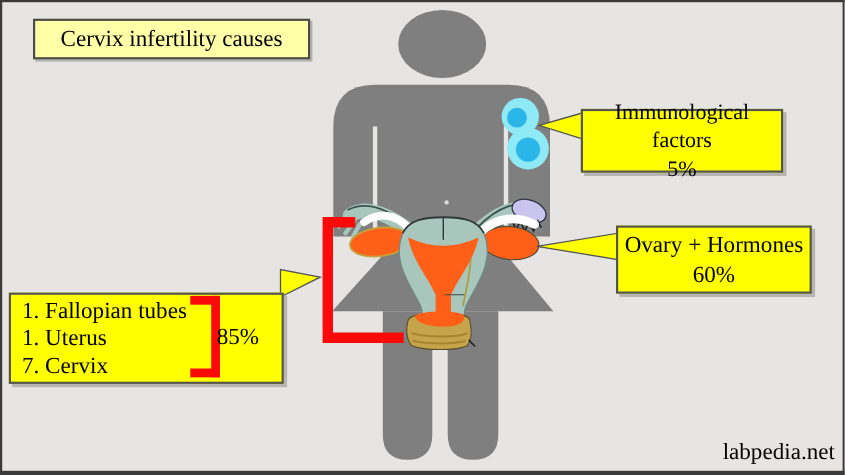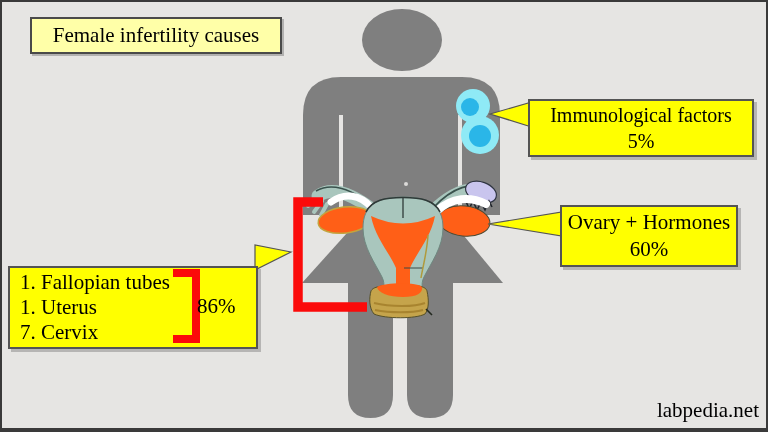--- a/index.html
+++ b/index.html
@@ -22,21 +22,21 @@
     box-sizing:border-box;background:#ffffa8;border:2px solid #4a4a4a;
     box-shadow:2px 2px 0 rgba(80,80,80,.35);
     font-size:21px;line-height:32px;text-align:center;white-space:nowrap;
   }
   .callout{
     position:absolute;box-sizing:border-box;background:#ffff00;
     border:2px solid #545454;box-shadow:3px 3px 0 rgba(110,110,110,.4);
     display:flex;flex-direction:column;justify-content:center;align-items:center;
     text-align:center;
   }
-  .immuno-box{left:528px;top:99px;width:226px;height:58px;font-size:20px;line-height:26px;}
+  .immuno-box{left:528px;top:99px;width:184px;height:58px;font-size:20px;line-height:26px;}
   .ovary-box{left:560px;top:205px;width:178px;height:62px;font-size:21px;line-height:27px;}
   .causes-box{
     position:absolute;left:8px;top:226px;width:250px;height:83px;
     box-sizing:border-box;background:#ffff00;border:2px solid #545454;
     box-shadow:3px 3px 0 rgba(110,110,110,.4);
     margin-top:40px;
   }
   .causes-list{position:absolute;left:10px;top:2px;font-size:21px;line-height:25px;white-space:nowrap;}
   .pct-bracket{
     position:absolute;left:163px;top:1px;width:27px;height:74px;box-sizing:border-box;
@@ -108,40 +108,40 @@
       <path d="M426,309 l6,6" stroke="#22281f" stroke-width="1.6"></path>
     </g>
 
     <path d="M323,202 L298,202 L298,307 L367,307" stroke="#fb0a0a" stroke-width="9.5" fill="none" stroke-linecap="butt" stroke-linejoin="miter"></path>
 
     <polygon points="490,114 530,102.5 530,126.5" fill="#ffff00" stroke="#545454" stroke-width="1.2"></polygon>
     <polygon points="488,224 562,212 562,236" fill="#ffff00" stroke="#545454" stroke-width="1.2"></polygon>
     <polygon points="291,252 255,245 255,270" fill="#ffff00" stroke="#545454" stroke-width="1.2"></polygon>
   </svg>
 
-  <div class="title-box">Female infertility causes</div>
+  <div class="title-box">Cervix infertility causes</div>
 
   <div class="callout immuno-box">
     <div>Immunological factors</div>
     <div>5%</div>
   </div>
 
   <div class="callout ovary-box">
     <div>Ovary + Hormones</div>
     <div>60%</div>
   </div>
 
   <div class="causes-box">
     <div class="causes-list">
       <div>1. Fallopian tubes</div>
       <div>1. Uterus</div>
       <div>7. Cervix</div>
     </div>
     <div class="pct-bracket"></div>
-    <div class="pct-50">86%</div>
+    <div class="pct-50">85%</div>
   </div>
 
   <div class="watermark">labpedia.net</div>
 
   <div class="edge edge-top"></div>
   <div class="edge edge-left"></div>
   <div class="edge edge-right"></div>
   <div class="edge edge-bottom"></div>
 </div>
 

